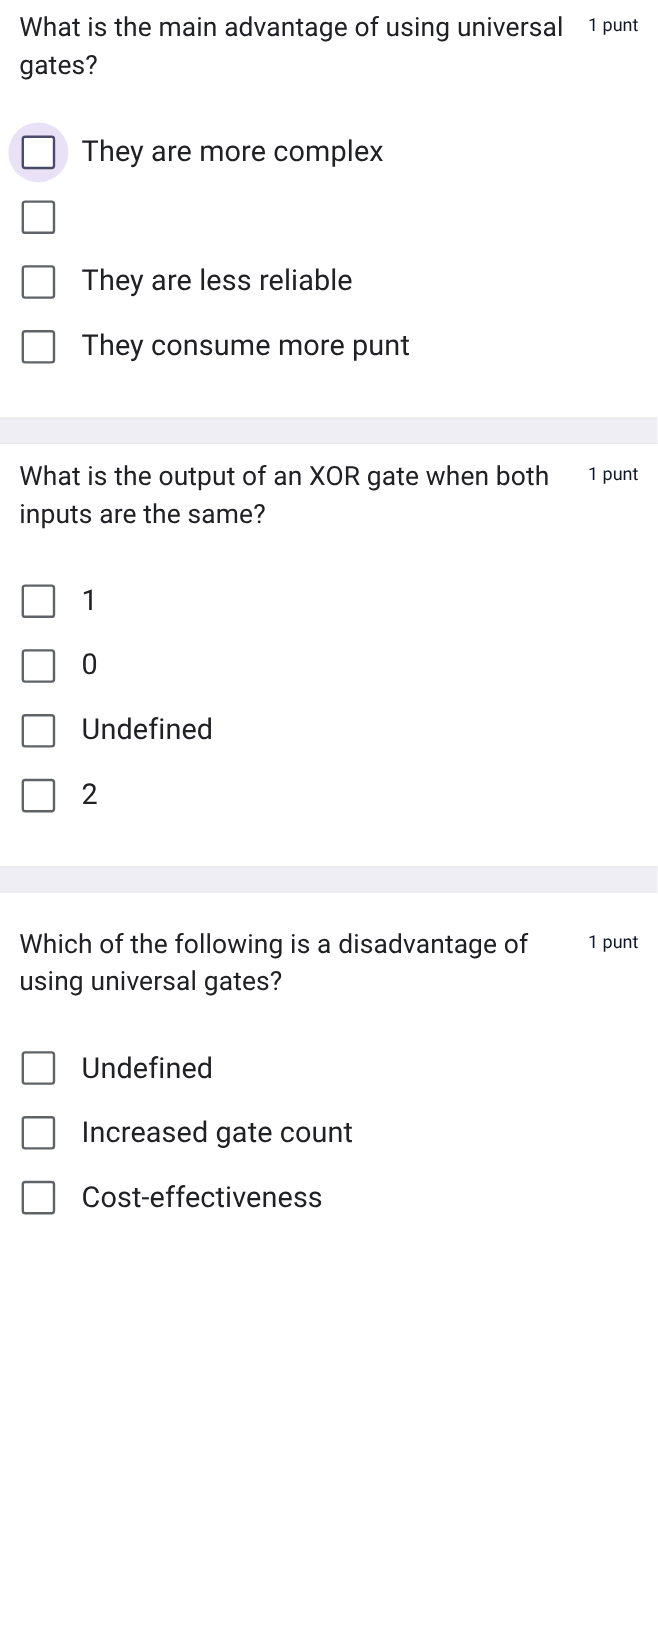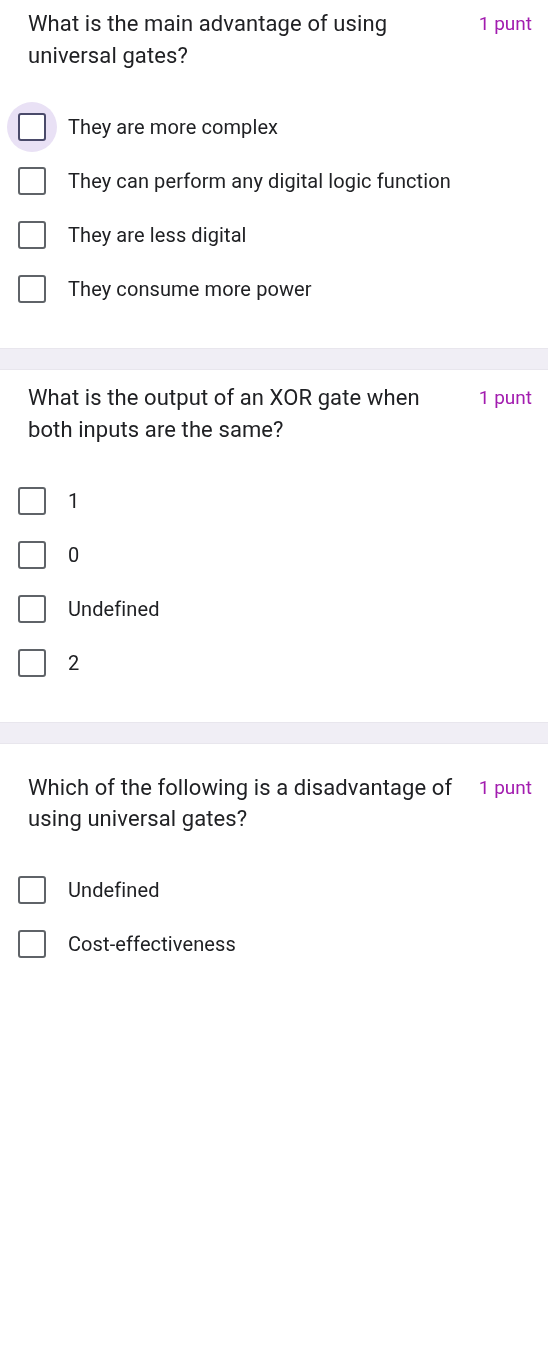--- a/index.html
+++ b/index.html
@@ -16,34 +16,33 @@
     }
     .question-block {
       padding: 12px 16px 32px 16px;
       background: #fff;
     }
     .question-header {
       display: flex;
       justify-content: space-between;
       align-items: flex-start;
       margin-bottom: 28px;
-      margin-left: 12px;
     }
     .question-text {
       font-size: 22px;
       line-height: 1.45;
       color: #202124;
       font-weight: 400;
       flex: 1;
       padding-right: 12px;
       letter-spacing: 0.1px;
     }
     .points {
-      font-size: 19px;
-      color: #a21caf;
+      font-size: 15px;
+      color: #0f172a;
       white-space: nowrap;
       padding-top: 4px;
     }
     .option-row {
       display: flex;
       align-items: center;
       padding: 8px 0;
       min-height: 54px;
       cursor: pointer;
       position: relative;
@@ -68,21 +67,21 @@
       width: 50px;
       height: 50px;
       background: #e9e1f5;
       border-radius: 50%;
       z-index: 1;
     }
     .option-row.highlighted .checkbox {
       border-color: #4a4a6a;
     }
     .option-label {
-      font-size: 20px;
+      font-size: 24px;
       color: #202124;
       line-height: 1.4;
       letter-spacing: 0.1px;
     }
     .separator {
       height: 22px;
       background: #f0eef5;
       border-top: 1px solid #e8e6ed;
       border-bottom: 1px solid #e8e6ed;
     }
@@ -107,29 +106,28 @@
     <div class="question-text">What is the main advantage of using universal gates?</div>
     <div class="points">1 punt</div>
   </div>
   <div class="options-container">
     <div class="option-row highlighted">
       <div class="checkbox"></div>
       <div class="option-label">They are more complex</div>
     </div>
     <div class="option-row">
       <div class="checkbox"></div>
-      <div class="option-label">They can perform any digital logic function</div>
     </div>
     <div class="option-row">
       <div class="checkbox"></div>
-      <div class="option-label">They are less digital</div>
+      <div class="option-label">They are less reliable</div>
     </div>
     <div class="option-row">
       <div class="checkbox"></div>
-      <div class="option-label">They consume more power</div>
+      <div class="option-label">They consume more punt</div>
     </div>
   </div>
 </div>
 
 <div class="separator"></div>
 
 <div class="question-block q2-block">
   <div class="question-header">
     <div class="question-text">What is the output of an XOR gate when both inputs are the same?</div>
     <div class="points">1 punt</div>
@@ -161,16 +159,20 @@
     <div class="question-text">Which of the following is a disadvantage of using universal gates?</div>
     <div class="points">1 punt</div>
   </div>
   <div class="options-container">
     <div class="option-row">
       <div class="checkbox"></div>
       <div class="option-label">Undefined</div>
     </div>
     <div class="option-row">
       <div class="checkbox"></div>
+      <div class="option-label">Increased gate count</div>
+    </div>
+    <div class="option-row">
+      <div class="checkbox"></div>
       <div class="option-label">Cost-effectiveness</div>
     </div>
   </div>
 </div>
 
 </body></html>

